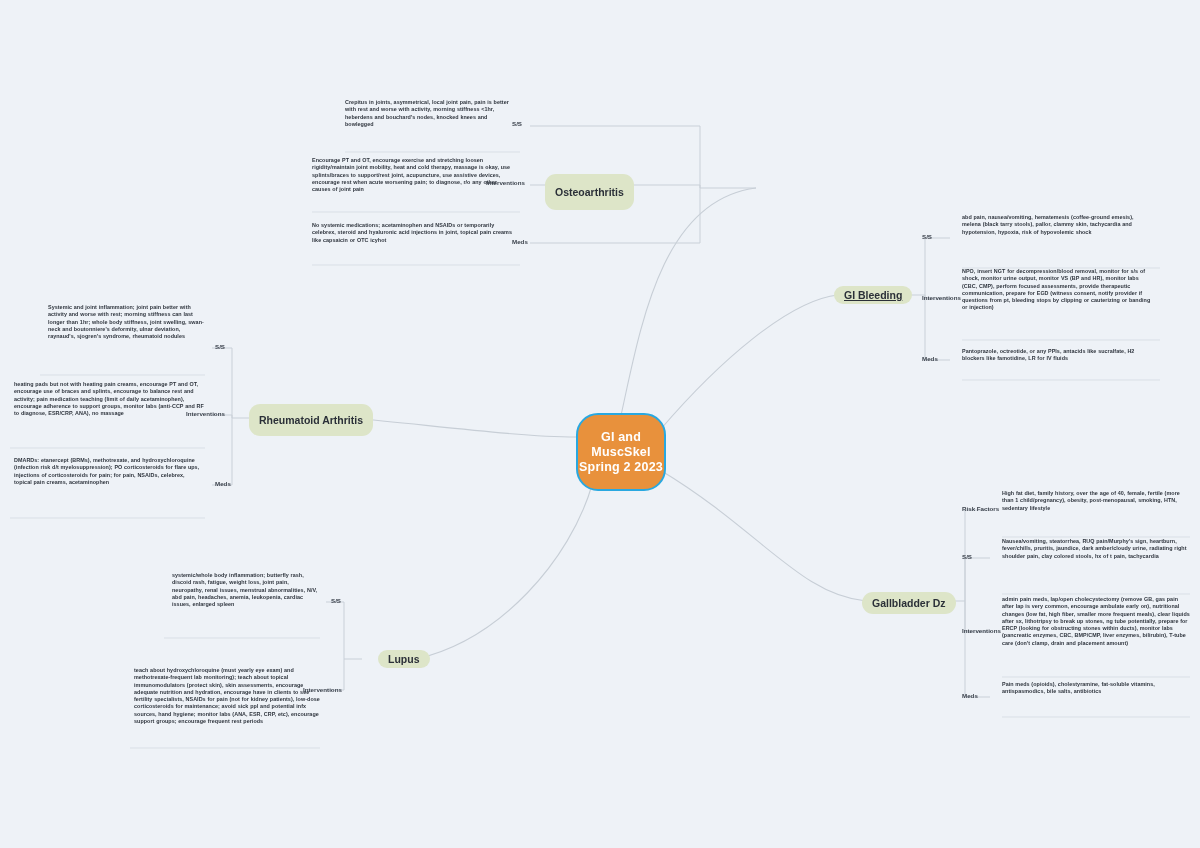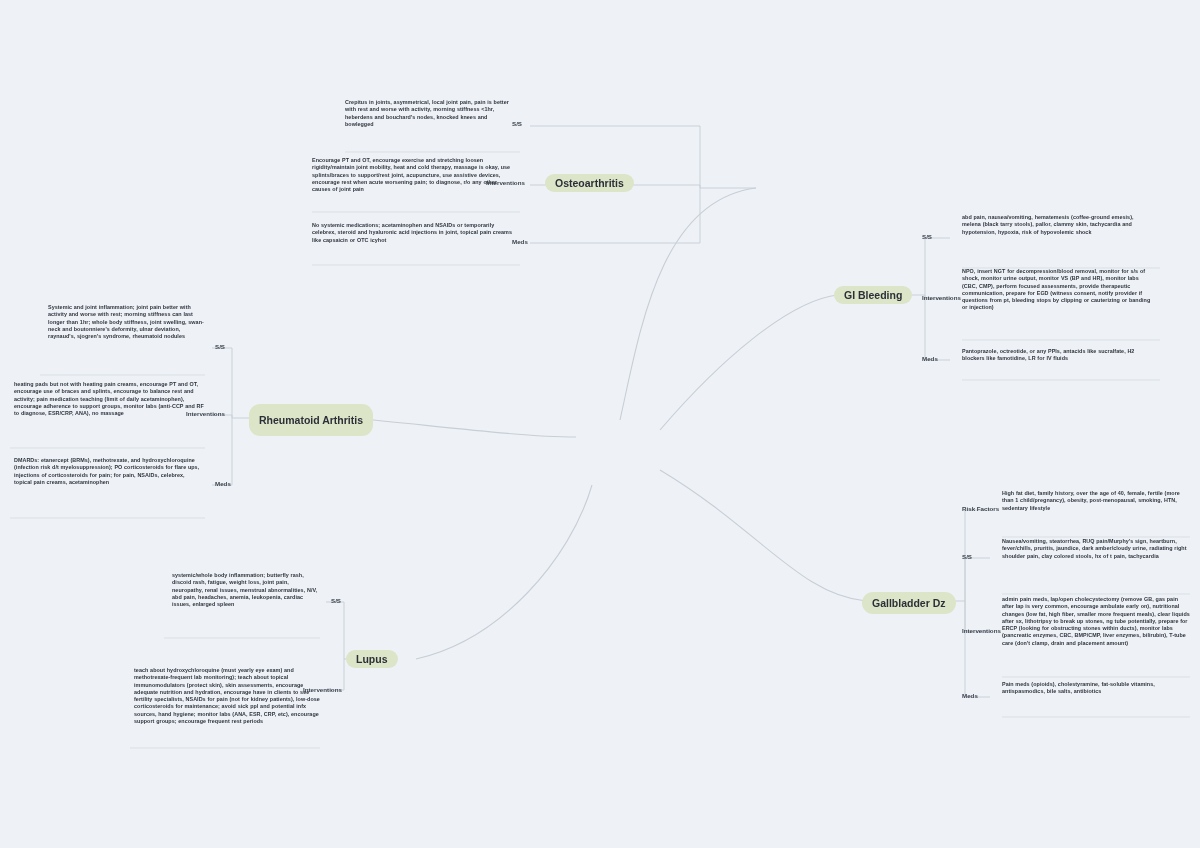--- a/index.html
+++ b/index.html
@@ -125,33 +125,36 @@
       <path d="M965,601 L965,558 L990,558"></path>
       <path d="M965,601 L965,632 L990,632"></path>
       <path d="M965,601 L965,697 L990,697"></path>
       <path d="M1002,537 L1190,537" stroke="#d9dfe6"></path>
       <path d="M1002,594 L1190,594" stroke="#d9dfe6"></path>
       <path d="M1002,677 L1190,677" stroke="#d9dfe6"></path>
       <path d="M1002,717 L1190,717" stroke="#d9dfe6"></path>
     </g>
   </svg>
 
+  <div class="center-node" style="left:576px;top:413px;width:86px;height:74px;">
+    <span>GI and MuscSkel Spring 2 2023</span>
+  </div>
 
-  <div class="branch-node" style="left:545px;top:174px;height:18px;">
+  <div class="branch-node" style="left:545px;top:174px;height:36px;">
     <span>Osteoarthritis</span>
   </div>
   <div class="cat-label" style="left:512px;top:120px;">S/S</div>
   <div class="cat-label" style="left:486px;top:179px;">Interventions</div>
   <div class="cat-label" style="left:512px;top:238px;">Meds</div>
 
   <div class="leaf-text" style="left:345px;top:99px;width:172px;">Crepitus in joints, asymmetrical, local joint pain, pain is better with rest and worse with activity, morning stiffness &lt;1hr, heberdens and bouchard's nodes, knocked knees and bowlegged</div>
   <div class="leaf-text" style="left:312px;top:157px;width:205px;">Encourage PT and OT, encourage exercise and stretching loosen rigidity/maintain joint mobility, heat and cold therapy, massage is okay, use splints/braces to support/rest joint, acupuncture, use assistive devices, encourage rest when acute worsening pain; to diagnose, r/o any other causes of joint pain</div>
   <div class="leaf-text" style="left:312px;top:222px;width:205px;">No systemic medications; acetaminophen and NSAIDs or temporarily celebrex, steroid and hyaluronic acid injections in joint, topical pain creams like capsaicin or OTC icyhot</div>
 
-  <div class="branch-node" style="left:834px;top:286px;height:18px;">
+  <div class="branch-node" style="left:834px;top:286px;height:18px;text-decoration:underline;">
     <span>GI Bleeding</span>
   </div>
   <div class="cat-label" style="left:922px;top:233px;">S/S</div>
   <div class="cat-label" style="left:922px;top:294px;">Interventions</div>
   <div class="cat-label" style="left:922px;top:355px;">Meds</div>
 
   <div class="leaf-text rt" style="left:962px;top:214px;width:192px;">abd pain, nausea/vomiting, hematemesis (coffee-ground emesis), melena (black tarry stools), pallor, clammy skin, tachycardia and hypotension, hypoxia, risk of hypovolemic shock</div>
   <div class="leaf-text rt" style="left:962px;top:268px;width:192px;">NPO, insert NGT for decompression/blood removal, monitor for s/s of shock, monitor urine output, monitor VS (BP and HR), monitor labs (CBC, CMP), perform focused assessments, provide therapeutic communication, prepare for EGD (witness consent, notify provider if questions from pt, bleeding stops by clipping or cauterizing or banding or injection)</div>
   <div class="leaf-text rt" style="left:962px;top:348px;width:192px;">Pantoprazole, octreotide, or any PPIs, antacids like sucralfate, H2 blockers like famotidine, LR for IV fluids</div>
 
@@ -159,21 +162,21 @@
     <span>Rheumatoid Arthritis</span>
   </div>
   <div class="cat-label" style="left:215px;top:343px;">S/S</div>
   <div class="cat-label" style="left:186px;top:410px;">Interventions</div>
   <div class="cat-label" style="left:215px;top:480px;">Meds</div>
 
   <div class="leaf-text" style="left:48px;top:304px;width:158px;">Systemic and joint inflammation; joint pain better with activity and worse with rest; morning stiffness can last longer than 1hr; whole body stiffness, joint swelling, swan-neck and boutonniere's deformity, ulnar deviation, raynaud's, sjogren's syndrome, rheumatoid nodules</div>
   <div class="leaf-text" style="left:14px;top:381px;width:190px;">heating pads but not with heating pain creams, encourage PT and OT, encourage use of braces and splints, encourage to balance rest and activity; pain medication teaching (limit of daily acetaminophen), encourage adherence to support groups, monitor labs (anti-CCP and RF to diagnose, ESR/CRP, ANA), no massage</div>
   <div class="leaf-text" style="left:14px;top:457px;width:190px;">DMARDs: etanercept (BRMs), methotrexate, and hydroxychloroquine (infection risk d/t myelosuppression); PO corticosteroids for flare ups, injections of corticosteroids for pain; for pain, NSAIDs, celebrex, topical pain creams, acetaminophen</div>
 
-  <div class="branch-node" style="left:346px;top:650px;height:18px;">
+  <div class="branch-node" style="left:378px;top:650px;height:18px;">
     <span>Lupus</span>
   </div>
   <div class="cat-label" style="left:331px;top:597px;">S/S</div>
   <div class="cat-label" style="left:303px;top:686px;">Interventions</div>
 
   <div class="leaf-text" style="left:172px;top:572px;width:148px;">systemic/whole body inflammation; butterfly rash, discoid rash, fatigue, weight loss, joint pain, neuropathy, renal issues, menstrual abnormalities, N/V, abd pain, headaches, anemia, leukopenia, cardiac issues, enlarged spleen</div>
   <div class="leaf-text" style="left:134px;top:667px;width:186px;">teach about hydroxychloroquine (must yearly eye exam) and methotrexate-frequent lab monitoring); teach about topical immunomodulators (protect skin), skin assessments, encourage adequate nutrition and hydration, encourage have in clients to see fertility specialists, NSAIDs for pain (not for kidney patients), low-dose corticosteroids for maintenance; avoid sick ppl and potential infx sources, hand hygiene; monitor labs (ANA, ESR, CRP, etc), encourage support groups; encourage frequent rest periods</div>
 
   <div class="branch-node" style="left:862px;top:592px;height:22px;">
     <span>Gallbladder Dz</span>

